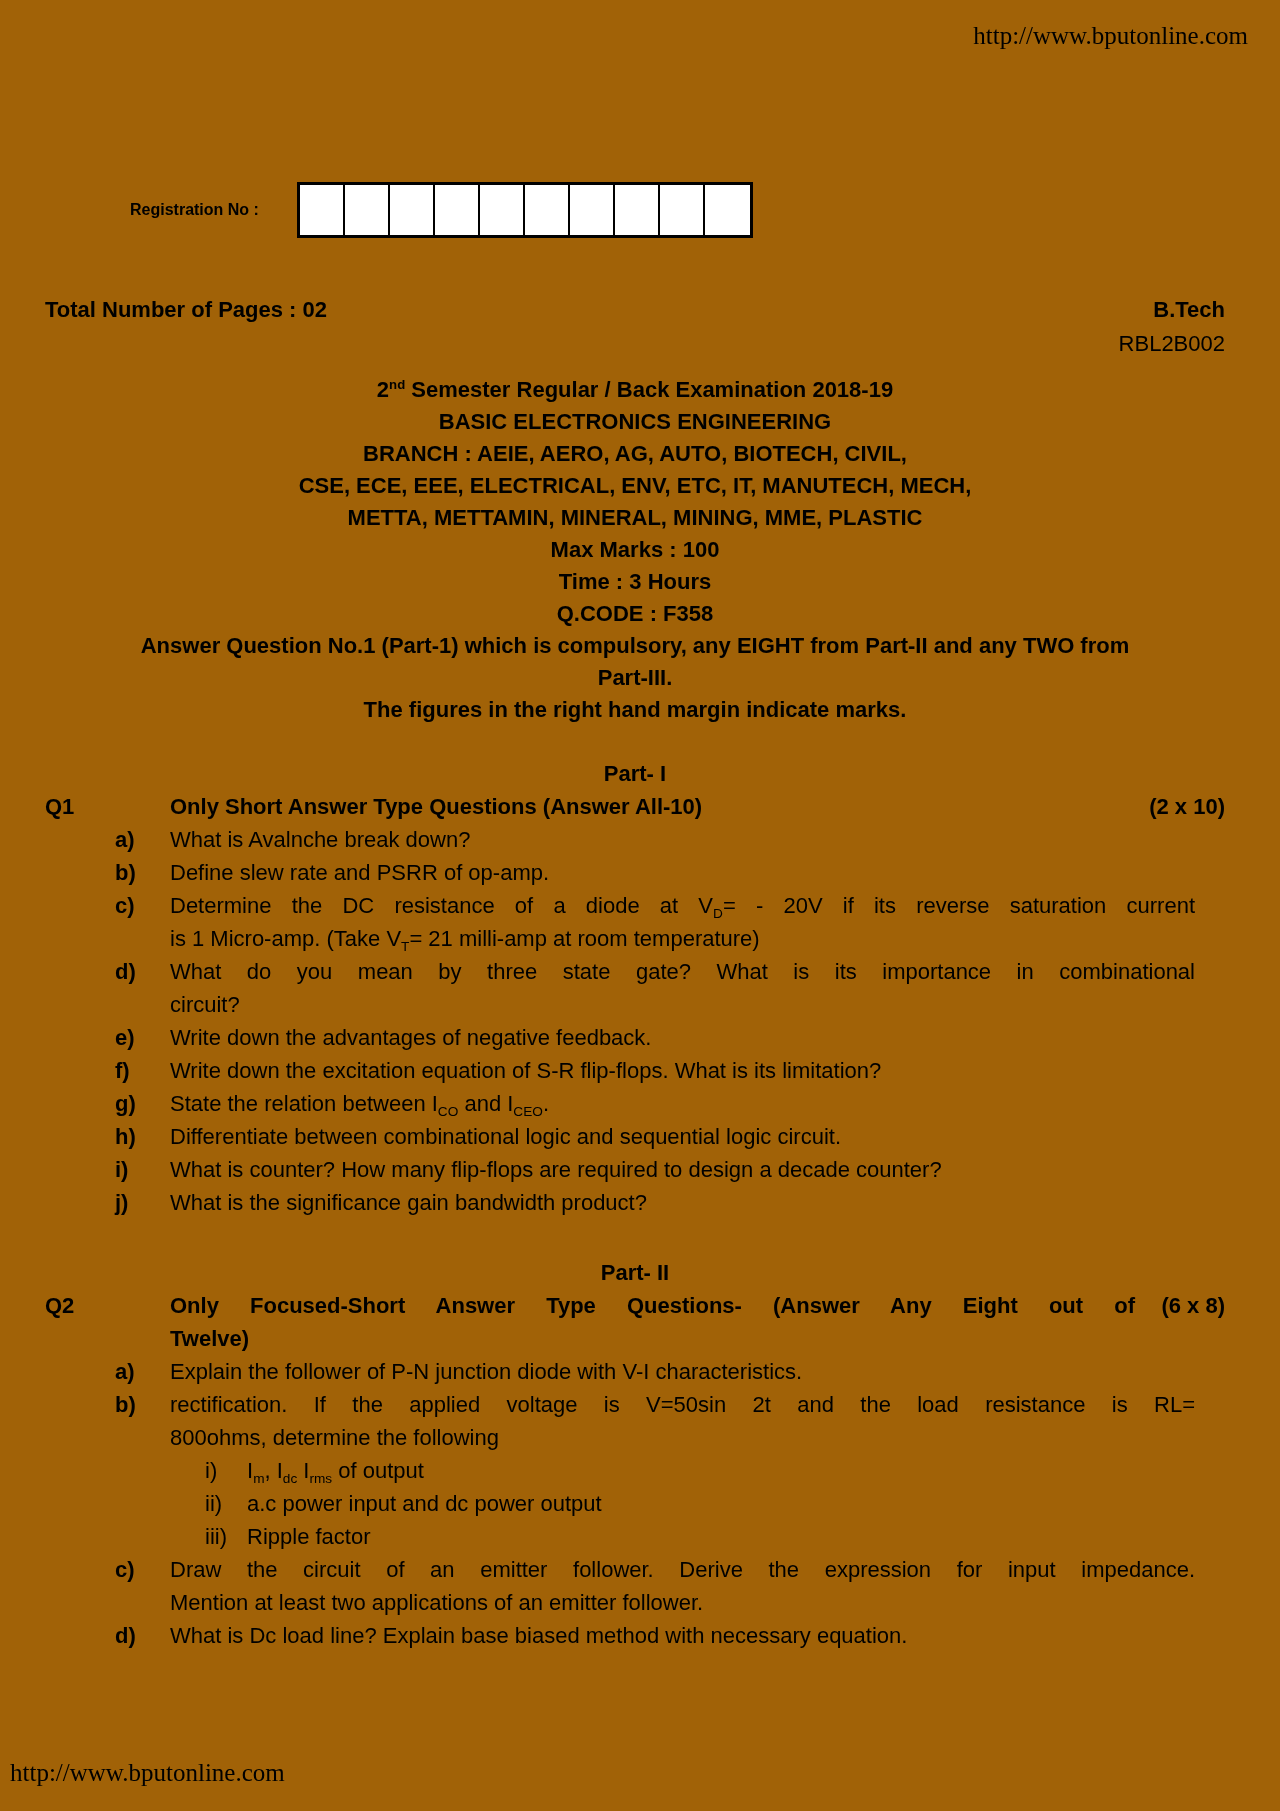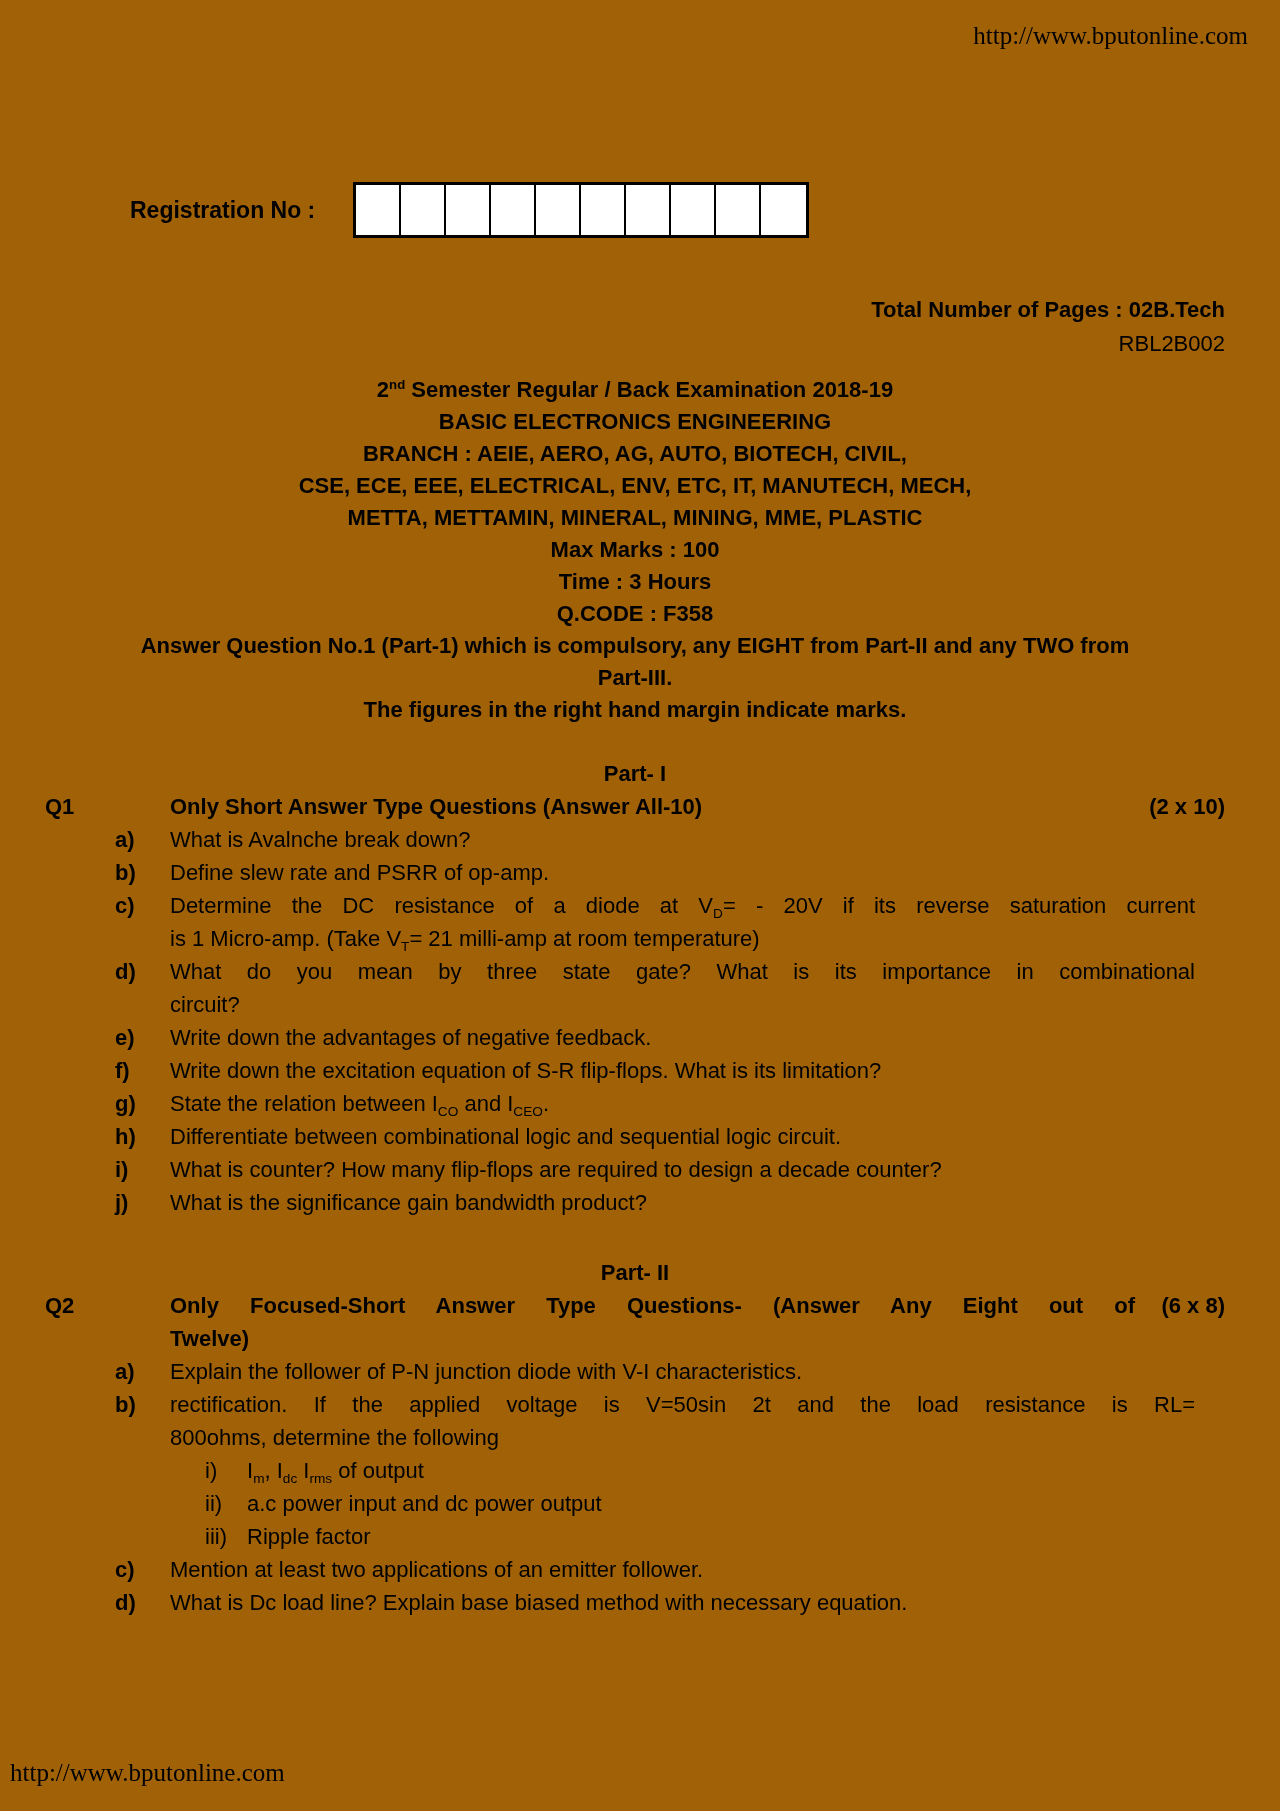--- a/index.html
+++ b/index.html
@@ -8,27 +8,27 @@
     position:relative; width:1280px; height:1811px; margin:0 auto;
     background:#a16207; color:#000;
     font-family:"Liberation Sans","DejaVu Sans",sans-serif;
     font-size:22px; overflow:hidden;
   }
   .serif-url { font-family:"Liberation Serif","DejaVu Serif",serif; font-size:25px; color:#000; }
   .url-top { position:absolute; top:22px; right:32px; }
   .url-bottom { position:absolute; bottom:24px; left:10px; }
 
   .reg-row { position:absolute; top:182px; left:130px; display:flex; align-items:center; }
-  .reg-label { font-weight:bold; font-size:23px; margin-right:38px; }
+  .reg-label { font-weight:bold; font-size:16px; margin-right:38px; }
   .reg-table { display:flex; border:3px solid #000; background:#fff; }
   .reg-cell { width:45px; height:50px; border-right:2px solid #000; }
   .reg-cell:last-child { border-right:none; }
 
   .content { position:absolute; top:297px; left:45px; width:1180px; }
-  .meta-row { display:flex; justify-content:flex-end; font-weight:bold; line-height:26px; }
+  .meta-row { display:flex; justify-content:space-between; font-weight:bold; line-height:26px; }
   .code-right { text-align:right; font-weight:normal; line-height:26px; margin-top:8px; }
 
   .center-block { text-align:center; font-weight:bold; line-height:32px; margin-top:12px; }
   .center-block .line { display:block; }
   sup { font-size:0.6em; }
   sub { font-size:0.62em; line-height:0; }
 
   .part-title { text-align:center; font-weight:bold; line-height:32px; }
   .part-title.p1 { margin-top:32px; }
   .part-title.p2 { margin-top:38px; }
@@ -199,20 +199,21 @@
         </div>
         <div class="subitem">
           <span>iii)</span>
           <span class="line"><span>Ripple factor</span></span>
         </div>
       </div>
     </div>
     <div class="item">
       <span class="ltr">c)</span>
       <div class="txt">
+        <span class="line jline"><span>Draw the circuit of an emitter follower. Derive the expression for input impedance.</span></span>
         <span class="line"><span>Mention at least two applications of an emitter follower.</span></span>
       </div>
     </div>
     <div class="item">
       <span class="ltr">d)</span>
       <div class="txt">
         <span class="line"><span>What is Dc load line? Explain base biased method with necessary equation.</span></span>
       </div>
     </div>
 

